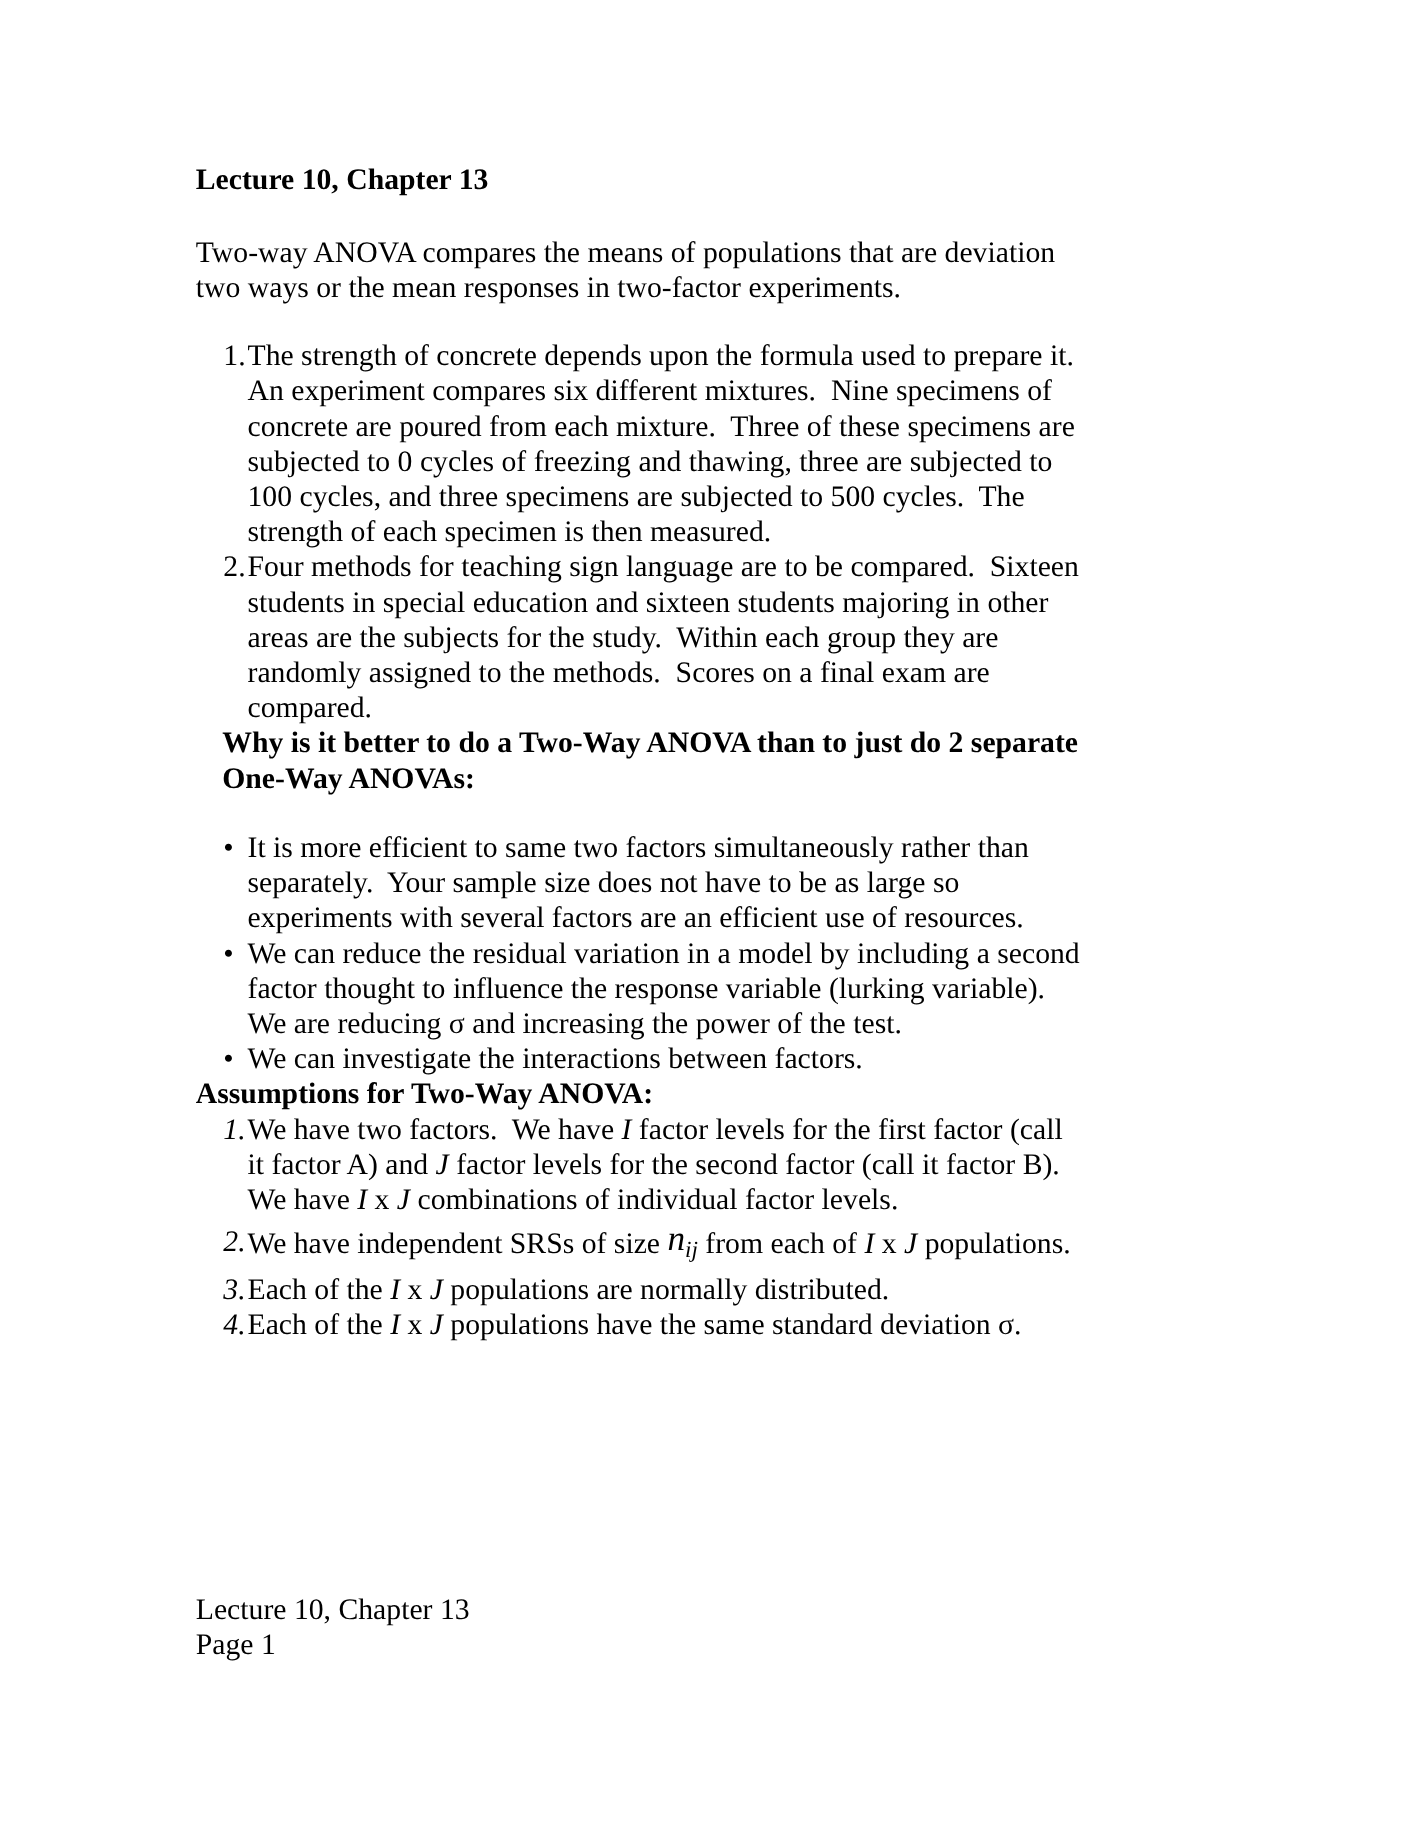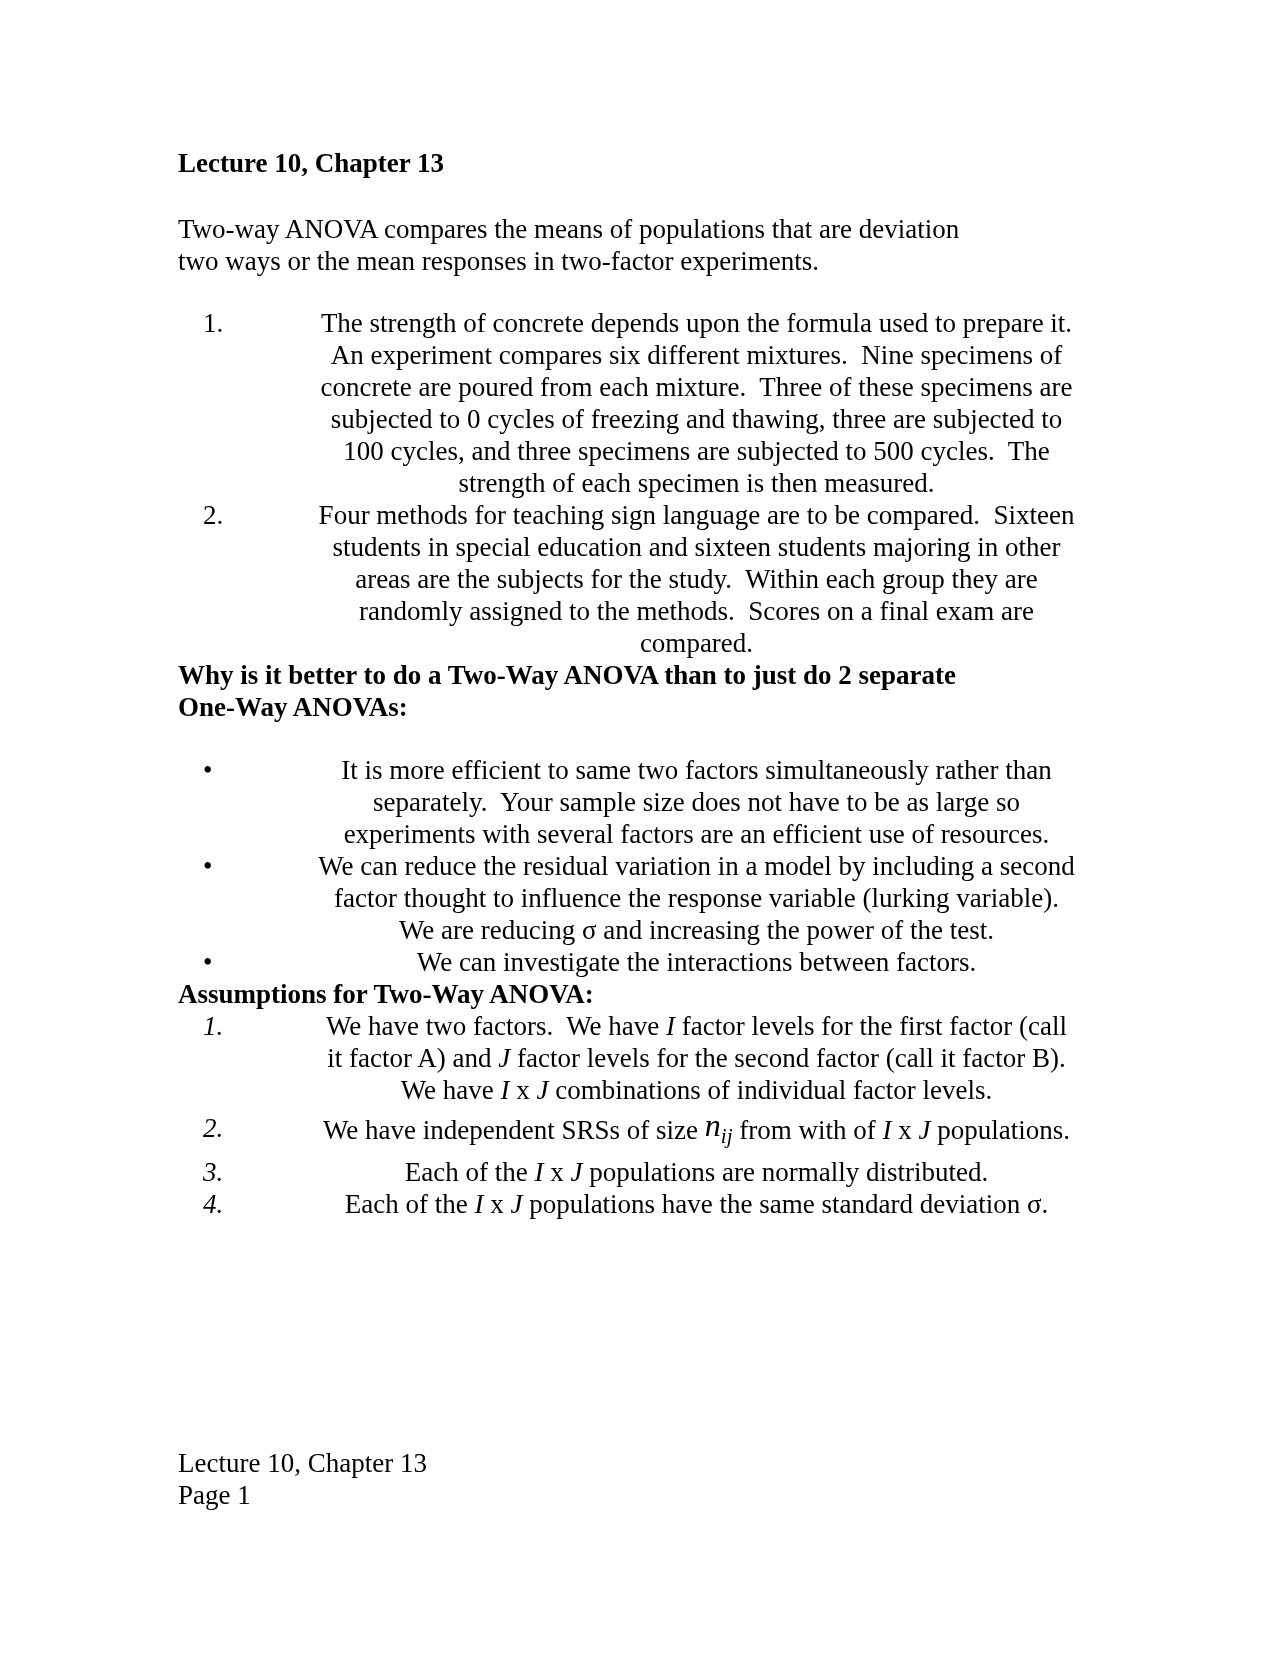--- a/index.html
+++ b/index.html
@@ -11,25 +11,25 @@
   }
   .page{position:relative;width:1280px;height:1528px;background:#fff;overflow:hidden;}
   .content{position:absolute;left:178px;top:147px;width:990px;}
   .pre{white-space:pre-wrap;}
   .u{text-decoration:underline;}
   .it{font-style:italic;}
   .doc-title{font-weight:bold;margin:0 0 34px 0;}
   .section-heading{font-weight:bold;margin:0;}
   .intro{margin:0 0 30px 0;}
   .mb32{margin-bottom:32px;}
-  .mb31{margin-bottom:31px;}
+  .mb31{margin-bottom:31px;margin-left:24px;}
   .list{margin:0;padding-left:25px;}
   .li{display:flex;align-items:flex-start;}
   .li .marker{flex:0 0 22px;white-space:nowrap;}
-  .li .txt{flex:1;white-space:pre-wrap;text-align:center;}
+  .li .txt{flex:1;white-space:pre-wrap;}
   .assumptions .marker{font-style:italic;}
   .a2{margin-top:6px;margin-bottom:10px;}
   .formula{font-style:italic;font-size:32px;line-height:32px;position:relative;top:-3px;}
   .formula sub{font-style:italic;font-size:21px;line-height:0;vertical-align:-7px;}
   .footer{position:absolute;left:178px;top:1447px;}
 </style>
 </head>
 <body>
 
 <div class="page">
@@ -88,21 +88,21 @@
 
     <div class="list assumptions">
       <div class="li">
         <span class="marker">1.</span>
         <span class="txt"><span>We have two factors.  We have </span><span class="it">I</span><span> factor levels for the first factor (call
 it factor A) and </span><span class="it">J</span><span> factor levels for the second factor (call it factor B).
 We have </span><span class="it">I</span><span> x </span><span class="it">J</span><span> combinations of individual factor levels.</span></span>
       </div>
       <div class="li a2">
         <span class="marker">2.</span>
-        <span class="txt"><span>We have independent SRSs of size </span><span class="formula">n<sub>ij</sub></span><span> from with of </span><span class="it">I</span><span> x </span><span class="it">J</span><span> populations.</span></span>
+        <span class="txt"><span>We have independent SRSs of size </span><span class="formula">n<sub>ij</sub></span><span> from each of </span><span class="it">I</span><span> x </span><span class="it">J</span><span> populations.</span></span>
       </div>
       <div class="li">
         <span class="marker">3.</span>
         <span class="txt"><span>Each of the </span><span class="it">I</span><span> x </span><span class="it">J</span><span> populations are normally distributed.</span></span>
       </div>
       <div class="li">
         <span class="marker">4.</span>
         <span class="txt"><span>Each of the </span><span class="it">I</span><span> x </span><span class="it">J</span><span> populations have the same standard deviation σ.</span></span>
       </div>
     </div>

